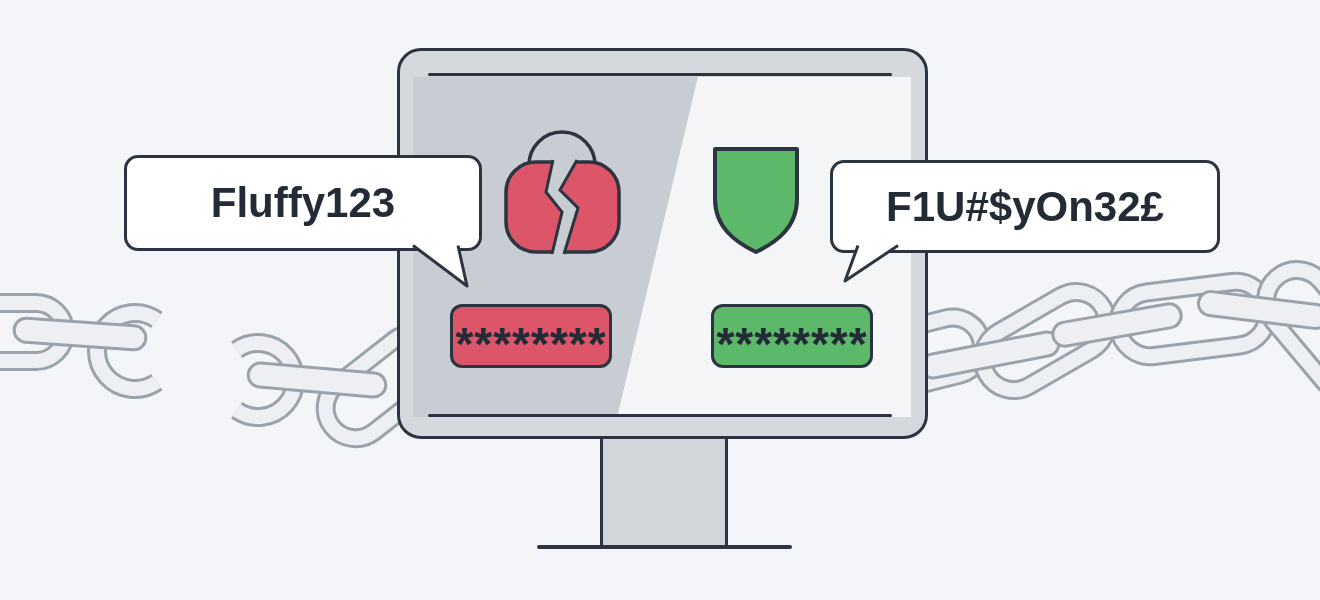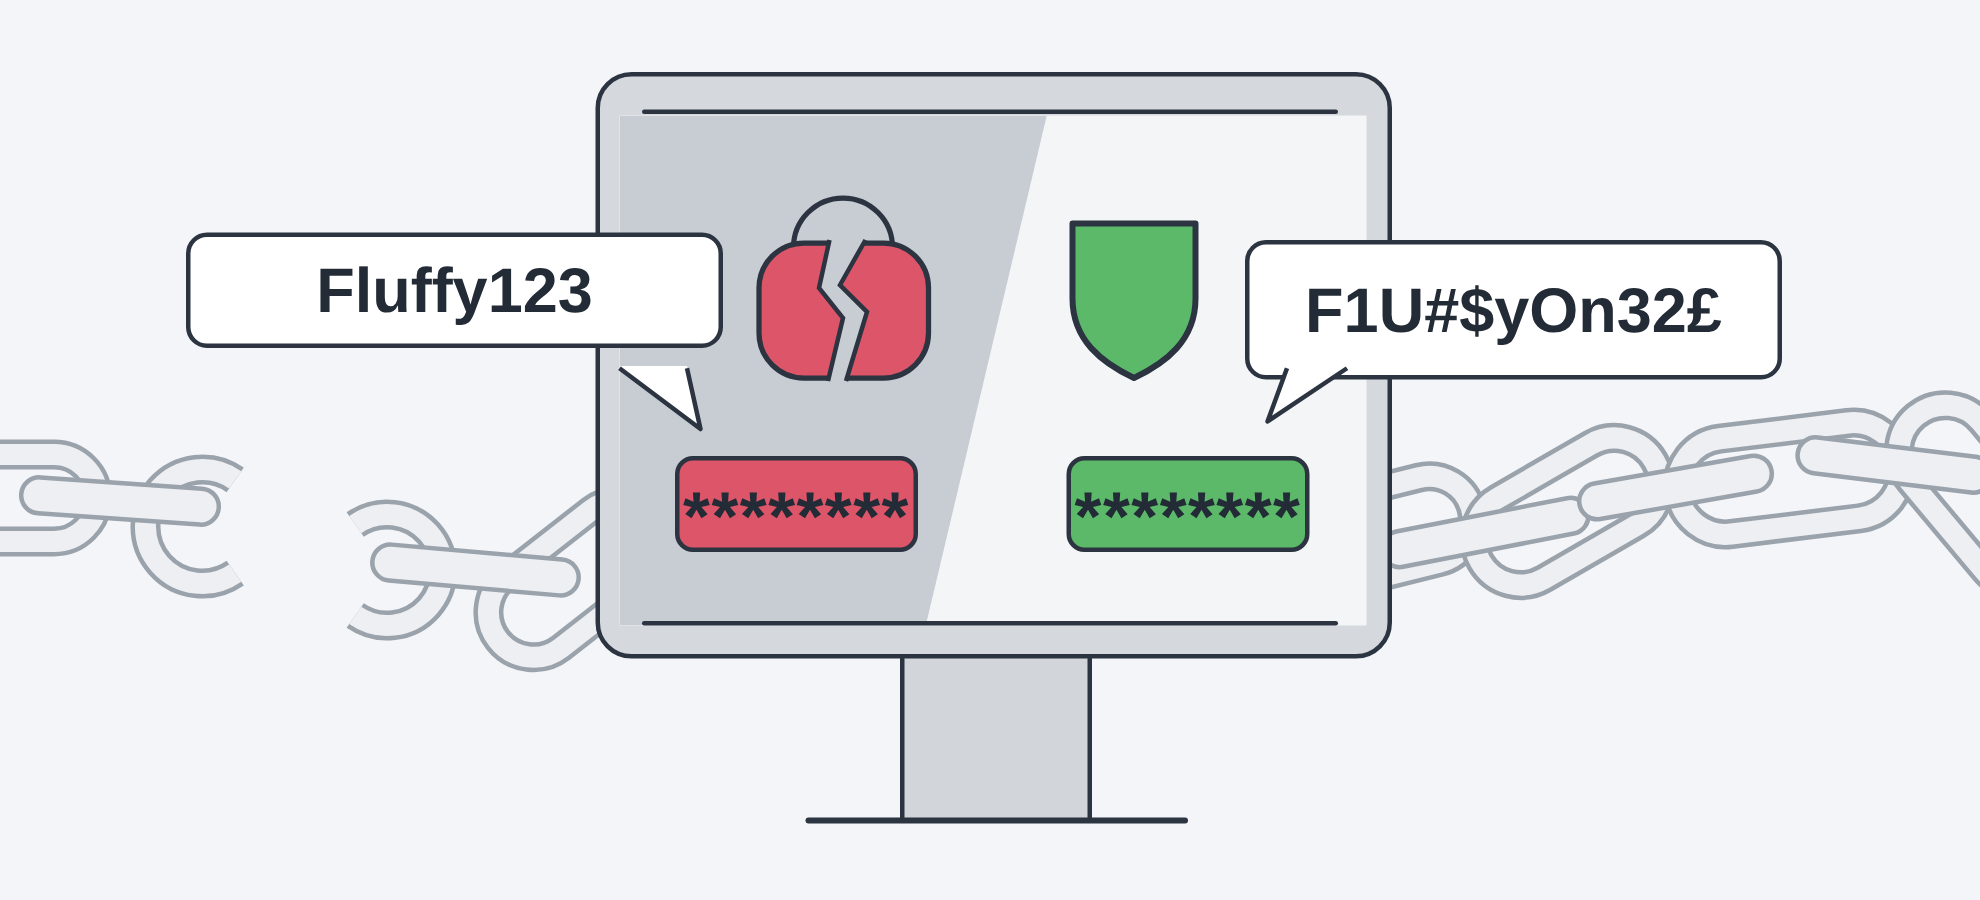--- a/index.html
+++ b/index.html
@@ -61,26 +61,26 @@
   }
   .pw-field.weak{left:37px;background:var(--weak);}
   .pw-field.strong{left:298px;background:var(--strong);}
   .pw-mask{
     font-size:46px;font-weight:700;line-height:1;letter-spacing:1px;
     padding-top:14px;color:var(--text);white-space:nowrap;
   }
 
   
   .bubble{
-    position:absolute;z-index:5;height:77px;width:358px;background:#ffffff;
+    position:absolute;z-index:5;height:96px;width:358px;background:#ffffff;
     border:3px solid var(--outline);border-radius:14px;
     display:flex;align-items:center;justify-content:center;
   }
   .bubble.left{left:124px;top:155px;}
-  .bubble.right{left:830px;top:160px;width:358px;height:93px;}
+  .bubble.right{left:830px;top:160px;width:390px;height:93px;}
   .bubble-text{font-size:42px;font-weight:700;color:var(--text);white-space:nowrap;}
   .tail{position:absolute;z-index:6;}
   .tail.left{left:408px;top:244px;}
   .tail.right{left:838px;top:244px;}
   .tail-fill{fill:#ffffff;stroke:none;}
   .tail-edge{fill:none;stroke:var(--outline);stroke-width:3;stroke-linejoin:round;}
 </style>
 </head>
 <body>
 

